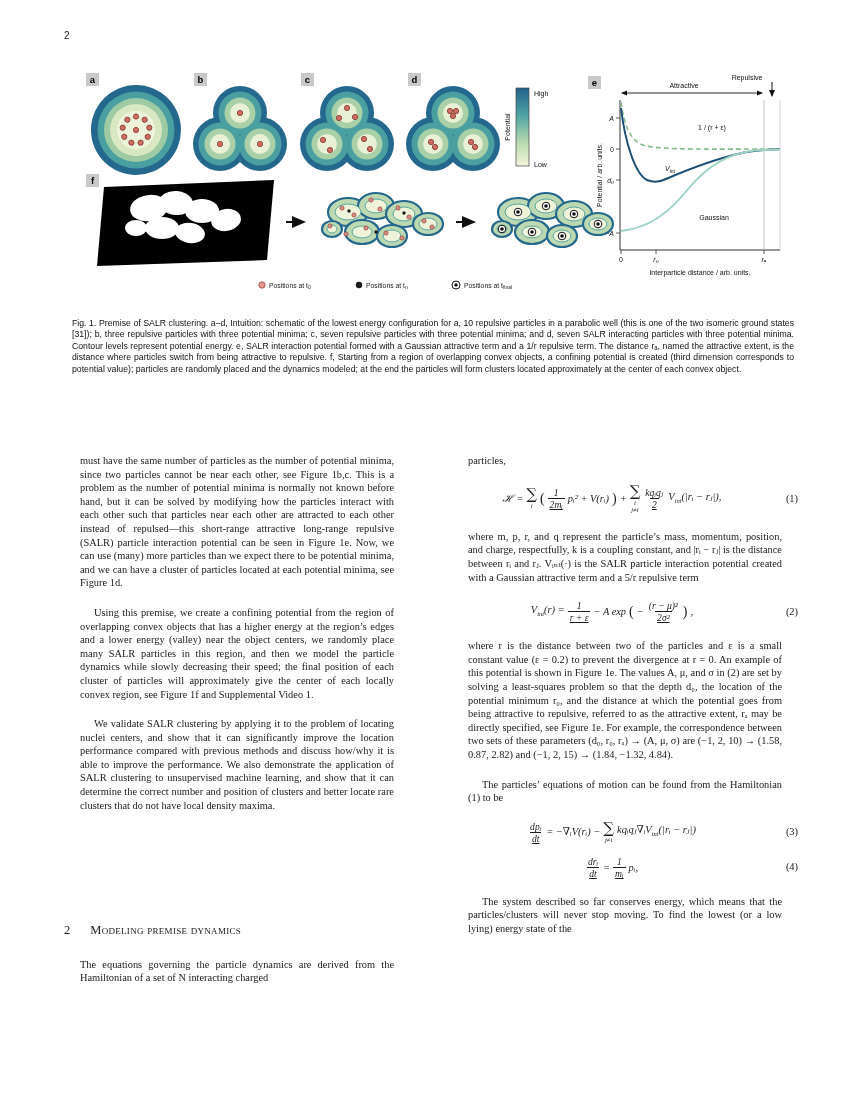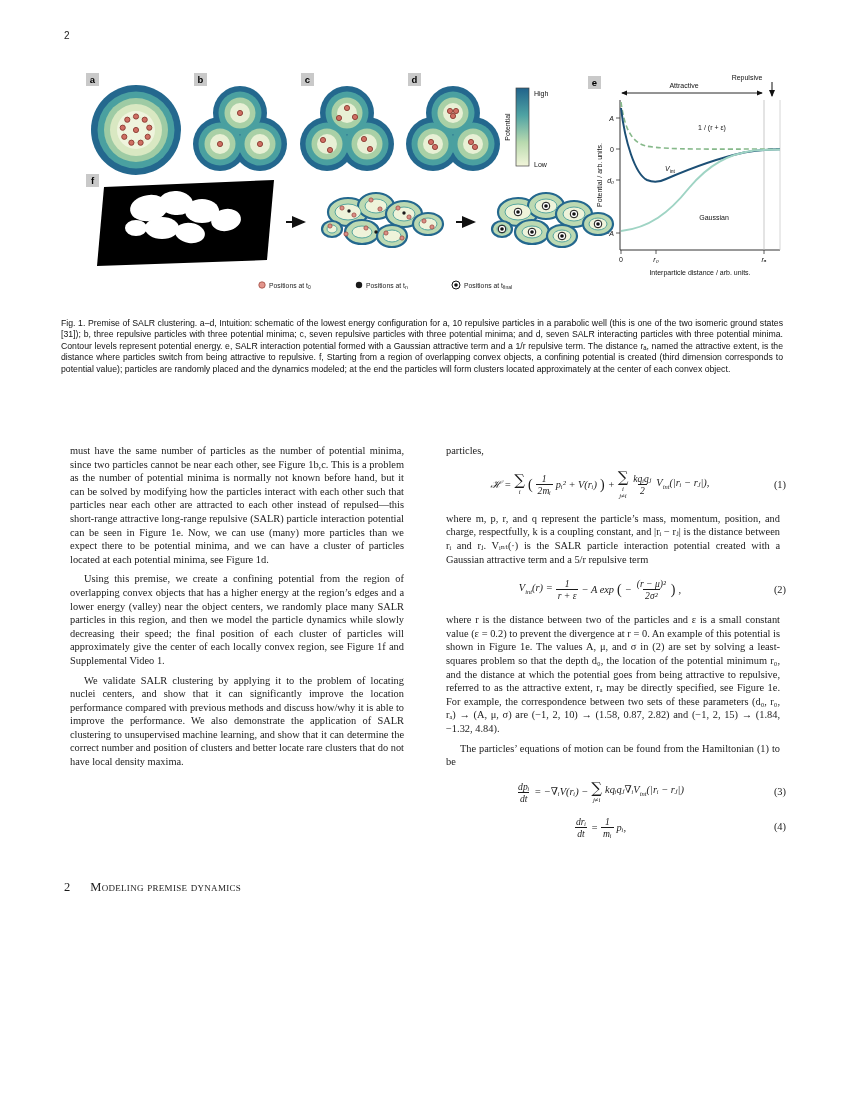--- a/index.html
+++ b/index.html
@@ -5,40 +5,40 @@
   * { margin:0; padding:0; box-sizing:border-box; }
   html,body { background:#ffffff; }
   .page {
     position:relative; width:850px; height:1100px; background:#ffffff;
     font-family:"Liberation Serif","DejaVu Serif",serif; color:#1a1a1a;
     overflow:hidden; margin:0 auto;
   }
   .pagenum { position:absolute; left:64px; top:30px; font-size:10px;
     font-family:"Liberation Sans","DejaVu Sans",sans-serif; }
   .fig { position:absolute; left:64px; top:70px; }
-  .caption { position:absolute; left:61px; top:318px; width:722px;
+  .caption { position:absolute; left:72px; top:318px; width:722px;
     font-family:"Liberation Sans","DejaVu Sans",sans-serif;
     font-size:8.7px; line-height:11.4px; text-align:justify; color:#111; }
   .col { position:absolute; top:438px; width:346px; font-size:10.4px;
     line-height:13.6px; text-align:justify; }
   .col.left { left:64px; }
-  .col.right { left:440px; }
-  .col p { text-indent:14px; margin:6px; }
+  .col.right { left:452px; }
+  .col p { text-indent:14px; margin:16px; }
   .col p.noindent { text-indent:0; }
   .heading { display:flex; gap:20px; margin-top:112px; margin-bottom:20px;
     font-size:12.5px; }
   .heading .ht { font-variant:small-caps; letter-spacing:0.3px; }
   .eq { position:relative; display:flex; align-items:center; justify-content:center;
     gap:3px; font-style:italic; margin:12px 0; font-size:10.4px; padding-right:26px; }
   .eq .eqnum { position:absolute; right:0; top:50%; transform:translateY(-50%);
     font-style:normal; }
   .frac { display:inline-flex; flex-direction:column; align-items:center;
     line-height:1.15; font-size:9.6px; }
   .frac > span { padding:0 2px; }
-  .frac .den { border-top:0.9px solid #1a1a1a; }
+  .frac .den { border-top:0.9px solid #1a1a1a;text-decoration:underline; }
   .sum { display:inline-flex; flex-direction:column; align-items:center; line-height:1; }
   .sum .sg { font-size:15px; font-style:normal; font-family:"DejaVu Serif",serif; }
   .sum .ss { font-size:6.6px; line-height:1.15; }
   .bigp { font-size:14px; font-style:normal; }
   sub { font-size:6.5px; }
   
   .flbl { font-family:"Liberation Sans","DejaVu Sans",sans-serif; font-size:9.5px;
     font-weight:bold; fill:#000; }
   .stxt { font-family:"Liberation Sans","DejaVu Sans",sans-serif; font-size:7px; fill:#111; }
   .stxt.it { font-style:italic; }
@@ -366,20 +366,21 @@
   <div class="caption">Fig. 1. Premise of SALR clustering. a–d, Intuition: schematic of the lowest energy configuration for a, 10 repulsive particles in a parabolic well (this is one of the two isomeric ground states [31]); b, three repulsive particles with three potential minima; c, seven repulsive particles with three potential minima; and d, seven SALR interacting particles with three potential minima. Contour levels represent potential energy. e, SALR interaction potential formed with a Gaussian attractive term and a 1/r repulsive term. The distance rₐ, named the attractive extent, is the distance where particles switch from being attractive to repulsive. f, Starting from a region of overlapping convex objects, a confining potential is created (third dimension corresponds to potential value); particles are randomly placed and the dynamics modeled; at the end the particles will form clusters located approximately at the center of each convex object.</div>
 
   <div class="col left">
     <p class="noindent">must have the same number of particles as the number of potential minima, since two particles cannot be near each other, see Figure 1b,c. This is a problem as the number of potential minima is normally not known before hand, but it can be solved by modifying how the particles interact with each other such that particles near each other are attracted to each other instead of repulsed—this short-range attractive long-range repulsive (SALR) particle interaction potential can be seen in Figure 1e. Now, we can use (many) more particles than we expect there to be potential minima, and we can have a cluster of particles located at each potential minima, see Figure 1d.</p>
     <p>Using this premise, we create a confining potential from the region of overlapping convex objects that has a higher energy at the region’s edges and a lower energy (valley) near the object centers, we randomly place many SALR particles in this region, and then we model the particle dynamics while slowly decreasing their speed; the final position of each cluster of particles will approximately give the center of each locally convex region, see Figure 1f and Supplemental Video 1.</p>
     <p>We validate SALR clustering by applying it to the problem of locating nuclei centers, and show that it can significantly improve the location performance compared with previous methods and discuss how/why it is able to improve the performance. We also demonstrate the application of SALR clustering to unsupervised machine learning, and show that it can determine the correct number and position of clusters and better locate rare clusters that do not have local density maxima.</p>
     <div class="heading">
       <span class="hn">2</span>
       <span class="ht">Modeling premise dynamics</span>
     </div>
+    <p class="noindent">The equations governing the particle dynamics are derived from the Hamiltonian of a set of N interacting charged</p>
   </div>
 
   <div class="col right">
     <p class="noindent">particles,</p>
 
     <div class="eq">
       <span>ℋ =</span>
       <span class="sum">
           <span class="sg">∑</span>
           <span class="ss">i</span>
@@ -449,15 +450,16 @@
         </span>
       <span>=</span>
       <span class="frac">
           <span>1</span>
           <span class="den">mᵢ</span>
         </span>
       <span>pᵢ,</span>
       <span class="eqnum">(4)</span>
     </div>
 
+    <p>The system described so far conserves energy, which means that the particles/clusters will never stop moving. To find the lowest (or a low lying) energy state of the</p>
   </div>
 
 </div>
 
 </body></html>

